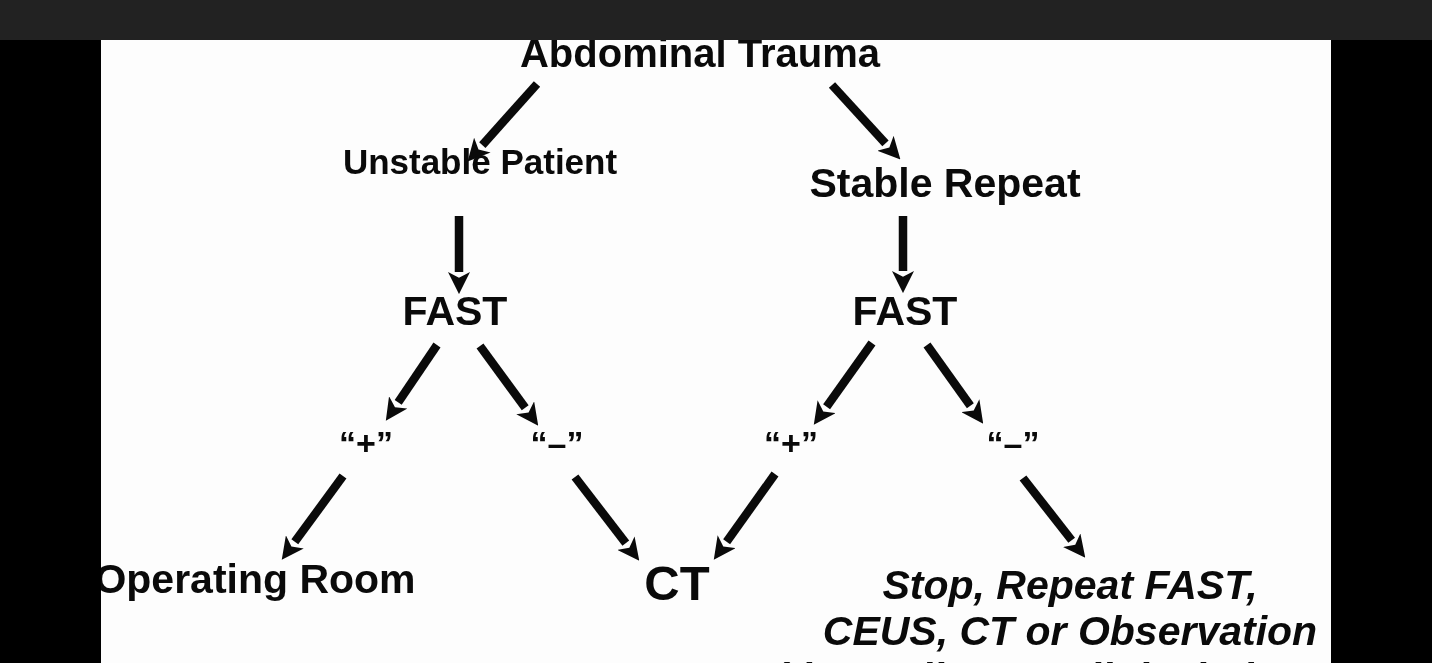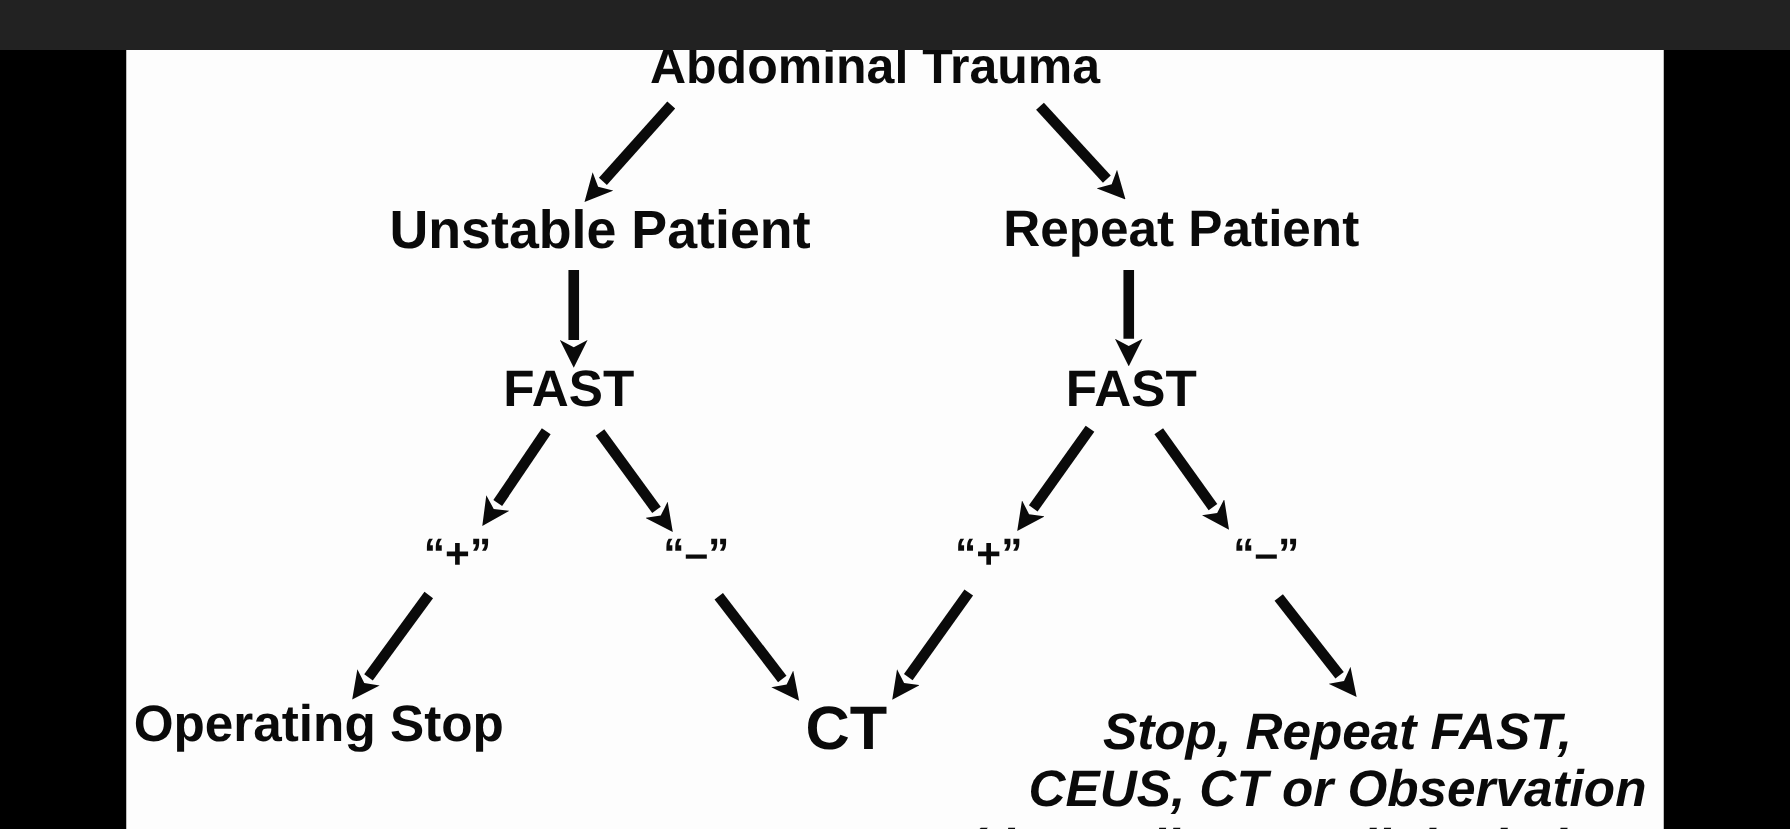--- a/index.html
+++ b/index.html
@@ -58,29 +58,29 @@
       <line x1="872" y1="303" x2="826.6054957837559" y2="366.711584864904" stroke="#0a0a0a" stroke-width="8.5" marker-end="url(#ah)"></line>
       <line x1="927" y1="305" x2="970.3752361256181" y2="365.7253305758653" stroke="#0a0a0a" stroke-width="8.5" marker-end="url(#ah)"></line>
       <line x1="343" y1="436" x2="294.81019988768435" y2="501.8593934868314" stroke="#0a0a0a" stroke-width="8.5" marker-end="url(#ah)"></line>
       <line x1="575" y1="437" x2="625.8151338820735" y2="503.14033298936556" stroke="#0a0a0a" stroke-width="8.5" marker-end="url(#ah)"></line>
       <line x1="775" y1="434" x2="726.6247638743819" y2="501.7253305758653" stroke="#0a0a0a" stroke-width="8.5" marker-end="url(#ah)"></line>
       <line x1="1023" y1="438" x2="1071.6792815960764" y2="500.2456387621961" stroke="#0a0a0a" stroke-width="8.5" marker-end="url(#ah)"></line>
     </svg>
 
   <div id="nodes">
       <div class="node" style="left: 700px; top: -9px; font-size: 40px;">Abdominal Trauma</div>
-      <div class="node" style="left: 480px; top: 121px; font-size: 43px;">Unstable Patient</div>
-      <div class="node" style="left: 945px; top: 121px; font-size: 41px;">Repeat Patient</div>
+      <div class="node" style="left: 480px; top: 103px; font-size: 35px;">Unstable Patient</div>
+      <div class="node" style="left: 945px; top: 121px; font-size: 41px;">Stable Repeat</div>
       <div class="node" style="left: 455px; top: 249px; font-size: 41px;">FAST</div>
       <div class="node" style="left: 905px; top: 249px; font-size: 41px;">FAST</div>
       <div class="node" style="left: 366px; top: 385px; font-size: 34px;">“+”</div>
       <div class="node" style="left: 557px; top: 385px; font-size: 34px;">“–”</div>
       <div class="node" style="left: 791px; top: 385px; font-size: 34px;">“+”</div>
       <div class="node" style="left: 1013px; top: 385px; font-size: 34px;">“–”</div>
-      <div class="node" style="left: 255px; top: 517px; font-size: 41px;">Operating Stop</div>
+      <div class="node" style="left: 255px; top: 517px; font-size: 41px;">Operating Room</div>
       <div class="node" style="left: 677px; top: 517px; font-size: 49px;">CT</div>
       <div class="node multi" style="left: 1070px; top: 522px; font-size: 41px; font-style: italic;">Stop, Repeat FAST,
 CEUS, CT or Observation
 (depending on clinical picture)</div>
     </div>
 
   <div id="bar-left" class="bar"></div>
   <div id="bar-right" class="bar"></div>
 </div>
 

